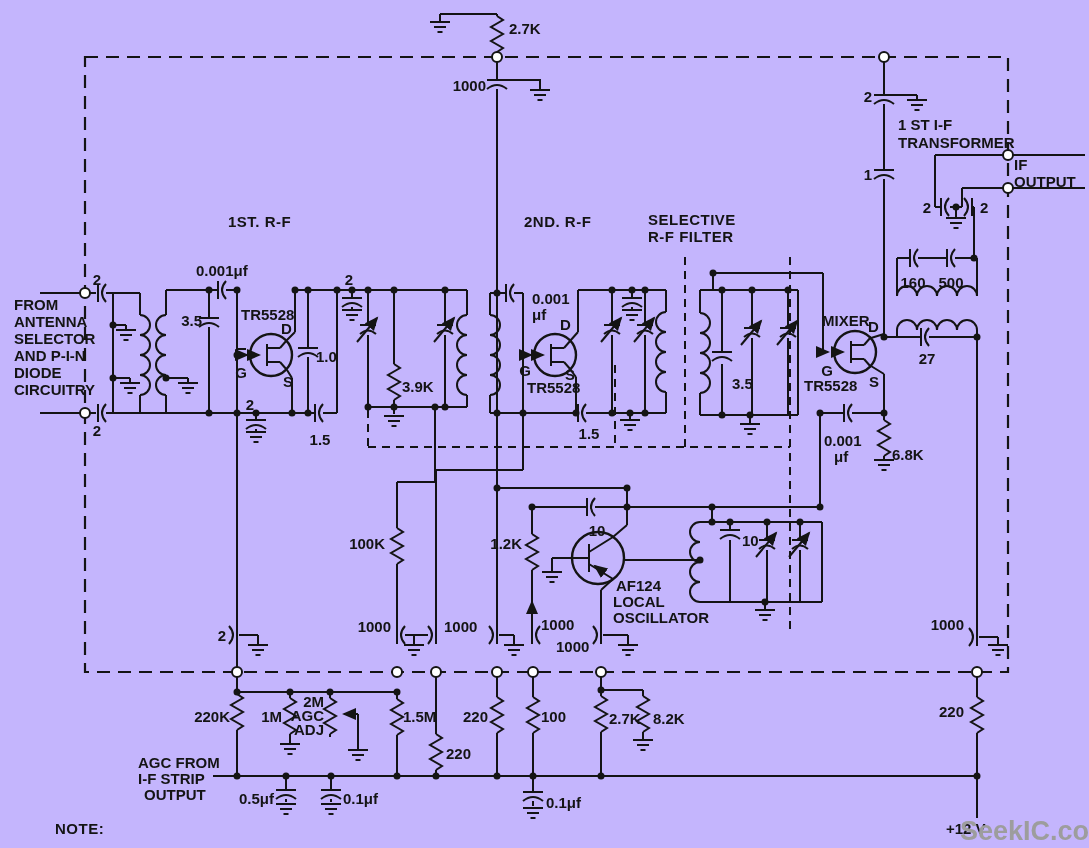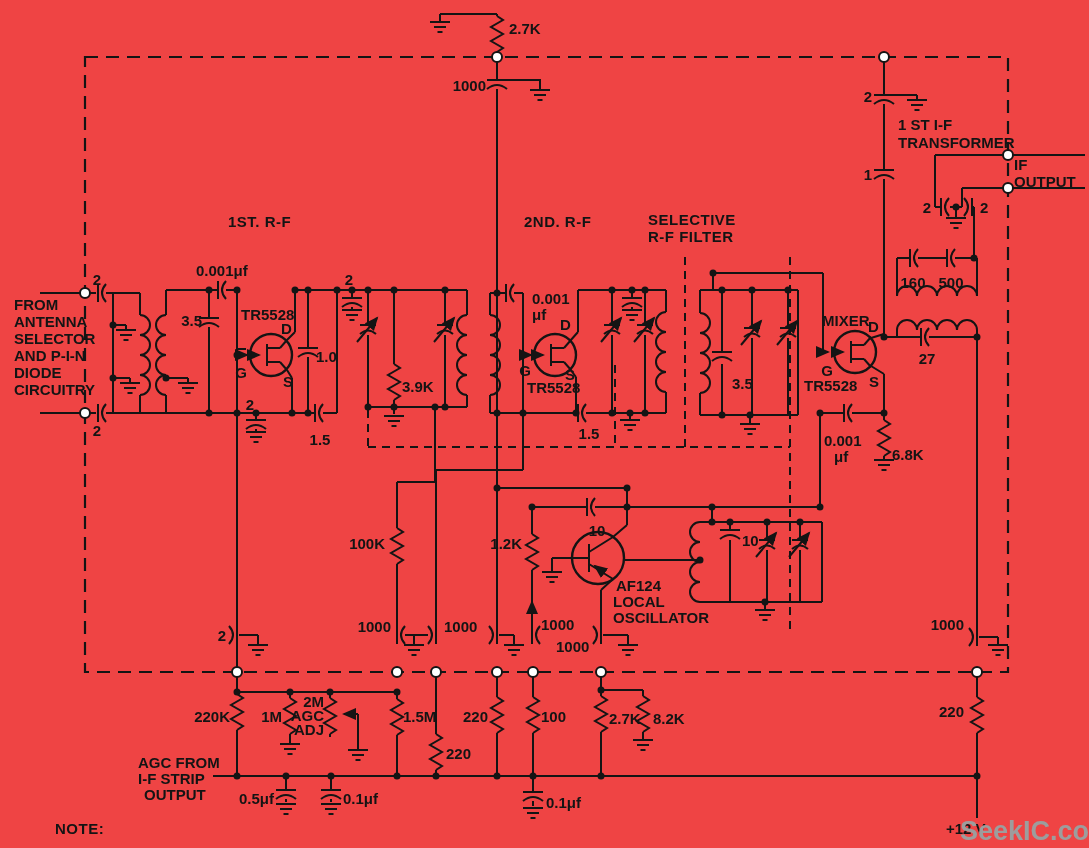--- a/index.html
+++ b/index.html
@@ -1,16 +1,16 @@
 <!DOCTYPE html>
 <html><head>
 <meta charset="utf-8">
 <style>
   html,body{margin:0;padding:0;background:#fff;}
-  .page{position:relative;width:1089px;height:848px;background:#ef4444;overflow:hidden;}
+  .page{position:relative;width:1089px;height:848px;background:#c4b5fd;overflow:hidden;}
   svg{display:block;}
   .w{stroke:#141414;stroke-width:2;fill:none;}
   .w25{stroke:#141414;stroke-width:2.4;fill:none;}
   .dash{stroke:#141414;stroke-width:2.2;fill:none;stroke-dasharray:13 8;}
   .dash2{stroke:#141414;stroke-width:2;fill:none;stroke-dasharray:8 6;}
   .dots{stroke:#141414;stroke-width:7;stroke-linecap:round;fill:none;}
   .oc{fill:#fff;stroke:#141414;stroke-width:2;}
   .t{font-family:"Liberation Sans",sans-serif;font-size:15px;font-weight:700;fill:#141414;}
   .ts{font-family:"Liberation Sans",sans-serif;font-size:15px;font-weight:700;fill:#141414;letter-spacing:.5px;}
   .tw{font-family:"Liberation Sans",sans-serif;font-size:27px;font-weight:700;fill:#9d9d9d;}

